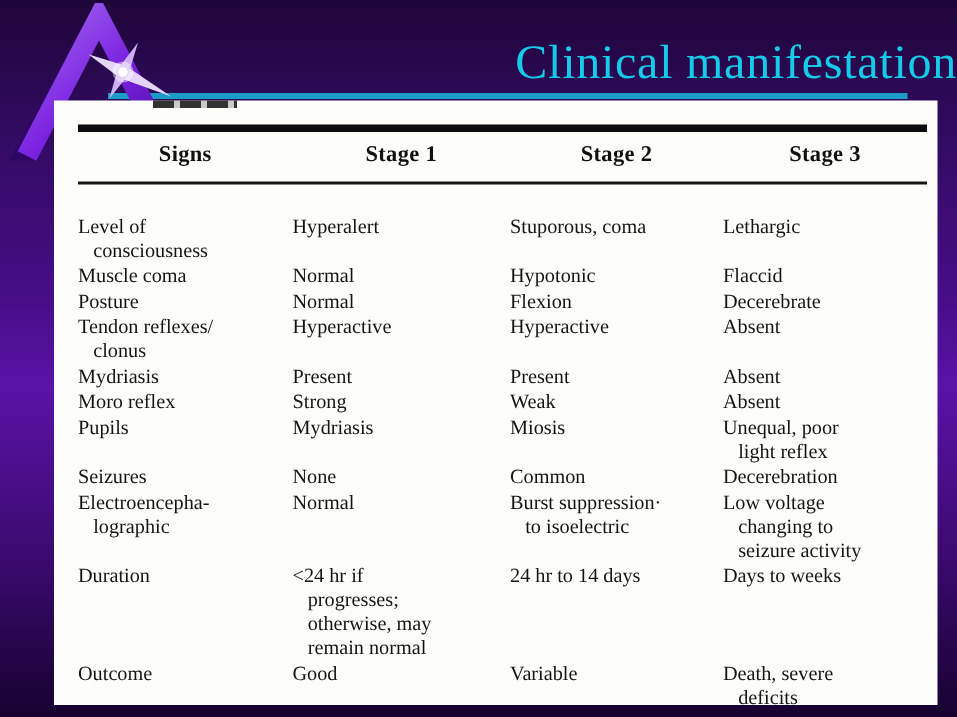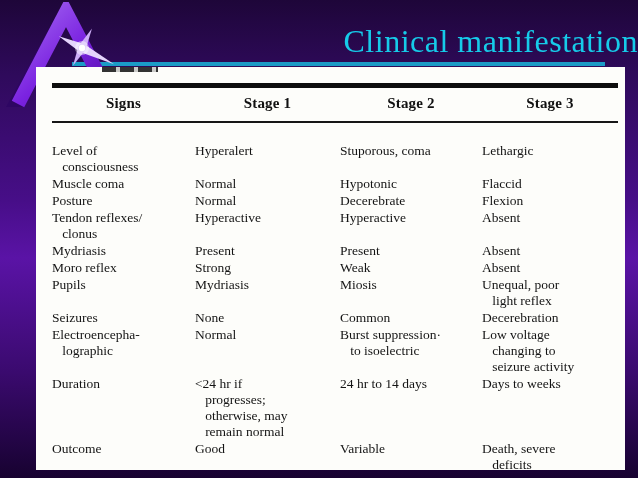--- a/index.html
+++ b/index.html
@@ -101,22 +101,22 @@
   <div class="trow">
     <div class="cell">Muscle coma</div>
     <div class="cell">Normal</div>
     <div class="cell">Hypotonic</div>
     <div class="cell">Flaccid</div>
   </div>
 
   <div class="trow">
     <div class="cell">Posture</div>
     <div class="cell">Normal</div>
+    <div class="cell">Flexion</div>
     <div class="cell">Decerebrate</div>
-    <div class="cell">Flexion</div>
   </div>
 
   <div class="trow">
     <div class="cell">Tendon reflexes/
    clonus</div>
     <div class="cell">Hyperactive</div>
     <div class="cell">Hyperactive</div>
     <div class="cell">Absent</div>
   </div>
 

